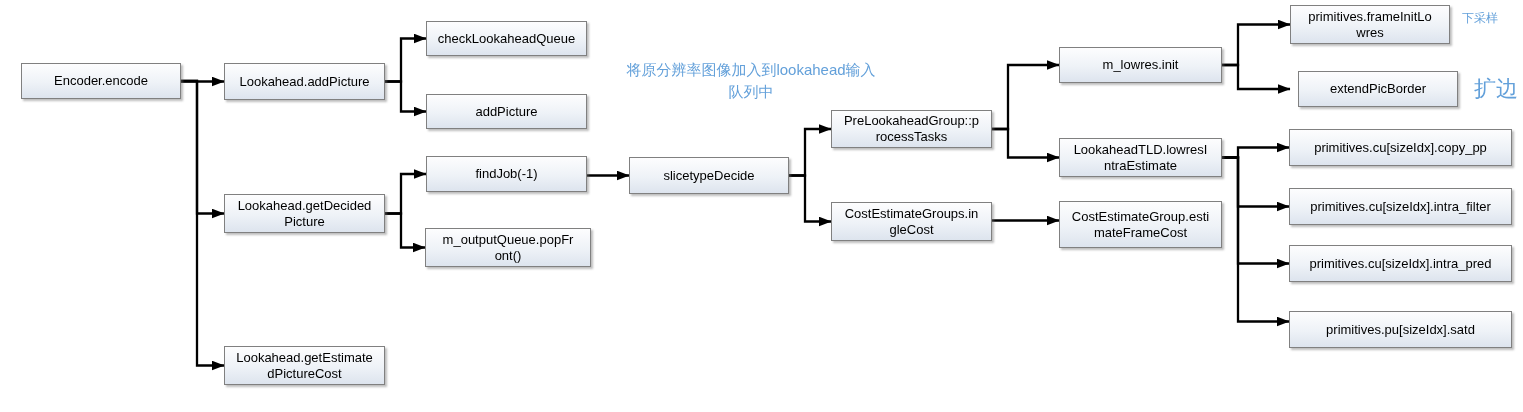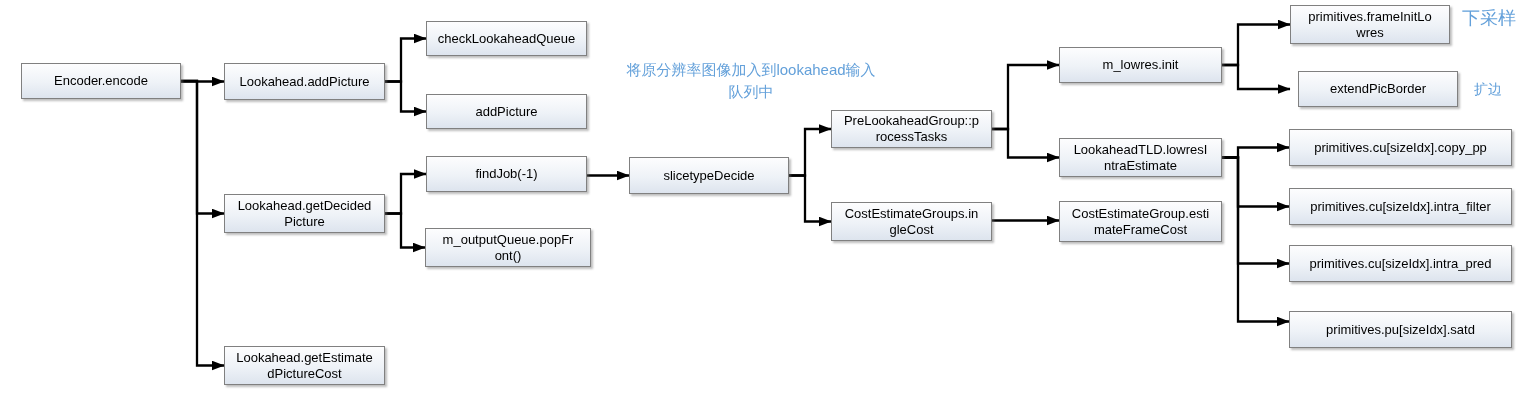--- a/index.html
+++ b/index.html
@@ -34,22 +34,22 @@
   .annotation {
     position: absolute;
     white-space: pre-line;
     font-family: "Liberation Sans", "DejaVu Sans", sans-serif;
   }
   .note-queue {
     left: 610px; top: 59px; width: 282px;
     text-align: center;
     font-size: 15px; line-height: 22px;
   }
-  .note-downsample { left: 1462px; top: 8px;  font-size: 18px; line-height: 20px; }
-  .note-extend     { left: 1474px; top: 79px; font-size: 14px; line-height: 20px; }
+  .note-downsample { left: 1462px; top: 8px;  font-size: 12px; line-height: 20px; }
+  .note-extend     { left: 1474px; top: 79px; font-size: 22px; line-height: 20px; }
 </style>
 </head>
 <body>
 
 <div id="canvas" style="background: rgb(255, 255, 255);">
 
   <svg id="connector-layer" viewBox="0 0 1523 412" xmlns="http://www.w3.org/2000/svg">
     <defs>
       <marker id="arrowhead" markerUnits="userSpaceOnUse" markerWidth="14" markerHeight="11" refX="12.5" refY="5" orient="auto">
         <path d="M0,0 L13,5 L0,10 Z" fill="#000000"></path>
@@ -95,21 +95,21 @@
     <div class="node" style="left: 224px; top: 346px; width: 161px; height: 39px; border-color: rgb(128, 128, 128); color: rgb(0, 0, 0); background: linear-gradient(rgb(253, 253, 254) 0%, rgb(238, 242, 247) 55%, rgb(221, 228, 238) 100%);">Lookahead.getEstimate
 dPictureCost</div>
     <div class="node" style="left: 629px; top: 157px; width: 160px; height: 37px; border-color: rgb(128, 128, 128); color: rgb(0, 0, 0); background: linear-gradient(rgb(253, 253, 254) 0%, rgb(238, 242, 247) 55%, rgb(221, 228, 238) 100%);">slicetypeDecide</div>
     <div class="node" style="left: 831px; top: 110px; width: 161px; height: 38px; border-color: rgb(128, 128, 128); color: rgb(0, 0, 0); background: linear-gradient(rgb(253, 253, 254) 0%, rgb(238, 242, 247) 55%, rgb(221, 228, 238) 100%);">PreLookaheadGroup::p
 rocessTasks</div>
     <div class="node" style="left: 1059px; top: 47px; width: 163px; height: 36px; border-color: rgb(128, 128, 128); color: rgb(0, 0, 0); background: linear-gradient(rgb(253, 253, 254) 0%, rgb(238, 242, 247) 55%, rgb(221, 228, 238) 100%);">m_lowres.init</div>
     <div class="node" style="left: 831px; top: 202px; width: 161px; height: 39px; border-color: rgb(128, 128, 128); color: rgb(0, 0, 0); background: linear-gradient(rgb(253, 253, 254) 0%, rgb(238, 242, 247) 55%, rgb(221, 228, 238) 100%);">CostEstimateGroups.in
 gleCost</div>
     <div class="node" style="left: 1059px; top: 138px; width: 163px; height: 39px; border-color: rgb(128, 128, 128); color: rgb(0, 0, 0); background: linear-gradient(rgb(253, 253, 254) 0%, rgb(238, 242, 247) 55%, rgb(221, 228, 238) 100%);">LookaheadTLD.lowresI
 ntraEstimate</div>
-    <div class="node" style="left: 1059px; top: 201px; width: 163px; height: 41px; border-color: rgb(128, 128, 128); color: rgb(0, 0, 0); background: linear-gradient(rgb(253, 253, 254) 0%, rgb(238, 242, 247) 55%, rgb(221, 228, 238) 100%);">CostEstimateGroup.esti
+    <div class="node" style="left: 1059px; top: 201px; width: 163px; height: 47px; border-color: rgb(128, 128, 128); color: rgb(0, 0, 0); background: linear-gradient(rgb(253, 253, 254) 0%, rgb(238, 242, 247) 55%, rgb(221, 228, 238) 100%);">CostEstimateGroup.esti
 mateFrameCost</div>
     <div class="node" style="left: 1290px; top: 5px; width: 160px; height: 39px; border-color: rgb(128, 128, 128); color: rgb(0, 0, 0); background: linear-gradient(rgb(253, 253, 254) 0%, rgb(238, 242, 247) 55%, rgb(221, 228, 238) 100%);">primitives.frameInitLo
 wres</div>
     <div class="node" style="left: 1290px; top: 71px; width: 160px; height: 36px; border-color: rgb(128, 128, 128); color: rgb(0, 0, 0); background: linear-gradient(rgb(253, 253, 254) 0%, rgb(238, 242, 247) 55%, rgb(221, 228, 238) 100%); margin-left: 8px;">extendPicBorder</div>
     <div class="node" style="left: 1289px; top: 129px; width: 223px; height: 37px; border-color: rgb(128, 128, 128); color: rgb(0, 0, 0); background: linear-gradient(rgb(253, 253, 254) 0%, rgb(238, 242, 247) 55%, rgb(221, 228, 238) 100%);">primitives.cu[sizeIdx].copy_pp</div>
     <div class="node" style="left: 1289px; top: 188px; width: 223px; height: 37px; border-color: rgb(128, 128, 128); color: rgb(0, 0, 0); background: linear-gradient(rgb(253, 253, 254) 0%, rgb(238, 242, 247) 55%, rgb(221, 228, 238) 100%);">primitives.cu[sizeIdx].intra_filter</div>
     <div class="node" style="left: 1289px; top: 245px; width: 223px; height: 37px; border-color: rgb(128, 128, 128); color: rgb(0, 0, 0); background: linear-gradient(rgb(253, 253, 254) 0%, rgb(238, 242, 247) 55%, rgb(221, 228, 238) 100%);">primitives.cu[sizeIdx].intra_pred</div>
     <div class="node" style="left: 1289px; top: 311px; width: 223px; height: 37px; border-color: rgb(128, 128, 128); color: rgb(0, 0, 0); background: linear-gradient(rgb(253, 253, 254) 0%, rgb(238, 242, 247) 55%, rgb(221, 228, 238) 100%);">primitives.pu[sizeIdx].satd</div>
   </div>
 

